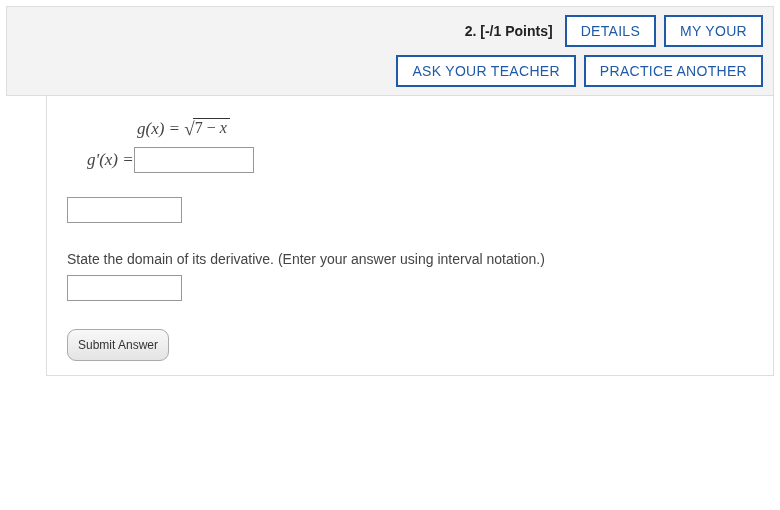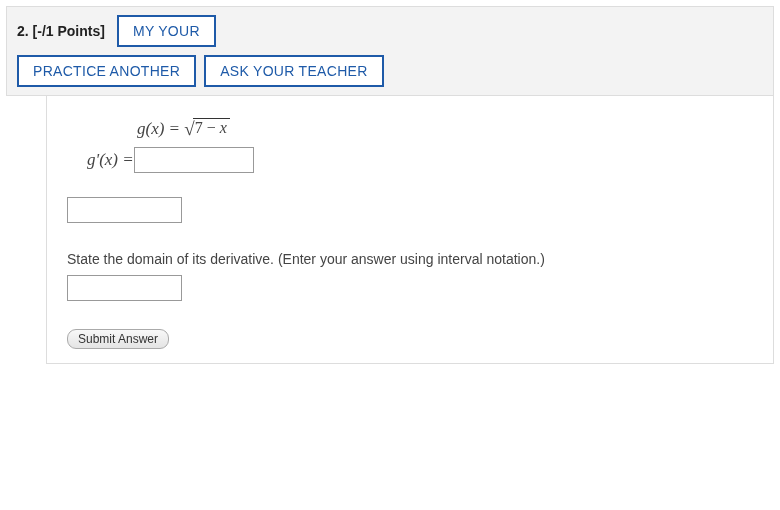--- a/index.html
+++ b/index.html
@@ -15,20 +15,21 @@
   .header-bar {
     background: #f3f3f3;
     border: 1px solid #ddd;
     padding: 8px 10px;
   }
   .header-row {
     display: flex;
     align-items: center;
     flex-wrap: wrap;
     gap: 8px;
+    justify-content: flex-end;
   }
   .header-row + .header-row { margin-top: 8px; }
   .qnum {
     font-weight: bold;
     color: #222;
     margin-right: 4px;
   }
   .ref {
     font-weight: bold;
     color: #222;
@@ -79,21 +80,21 @@
   .w120 { width: 120px; }
   .w115 { width: 115px; }
   .section { margin-top: 6px; }
   .section .prompt { margin-bottom: 8px; }
   .input-block { margin: 0 0 28px 0; }
   .submit-wrap { margin-top: 10px; }
   .submit-btn {
     background: linear-gradient(#f8f8f8, #e4e4e4);
     border: 1px solid #aaa;
     border-radius: 9px;
-    padding: 2px 10px;
+    padding: 8px 10px;
     font-size: 12px;
     color: #333;
     cursor: pointer;
   }
   
   .sqrt {
     display: inline-flex;
     align-items: flex-start;
     font-style: normal;
     position: relative;
@@ -117,25 +118,26 @@
 </style>
 </head>
 <body>
 
 <div class="header-bar">
   <div class="header-row">
     <span class="qnum">
       <span>2.</span>
       <span>[-/1 Points]</span>
     </span>
+    <button class="pill-btn">DETAILS</button>
     <button class="pill-btn">MY YOUR</button>
   </div>
   <div class="header-row">
+    <button class="pill-btn">ASK YOUR TEACHER</button>
     <button class="pill-btn">PRACTICE ANOTHER</button>
-    <button class="pill-btn">ASK YOUR TEACHER</button>
   </div>
 </div>
 
 <div class="content">
 
 
   <div class="eqline">
     <span>g(x) = </span><span class="sqrt">
         <span class="surd">√</span>
         <span class="radicand"><span>7 − <span class="var">x</span></span></span>

